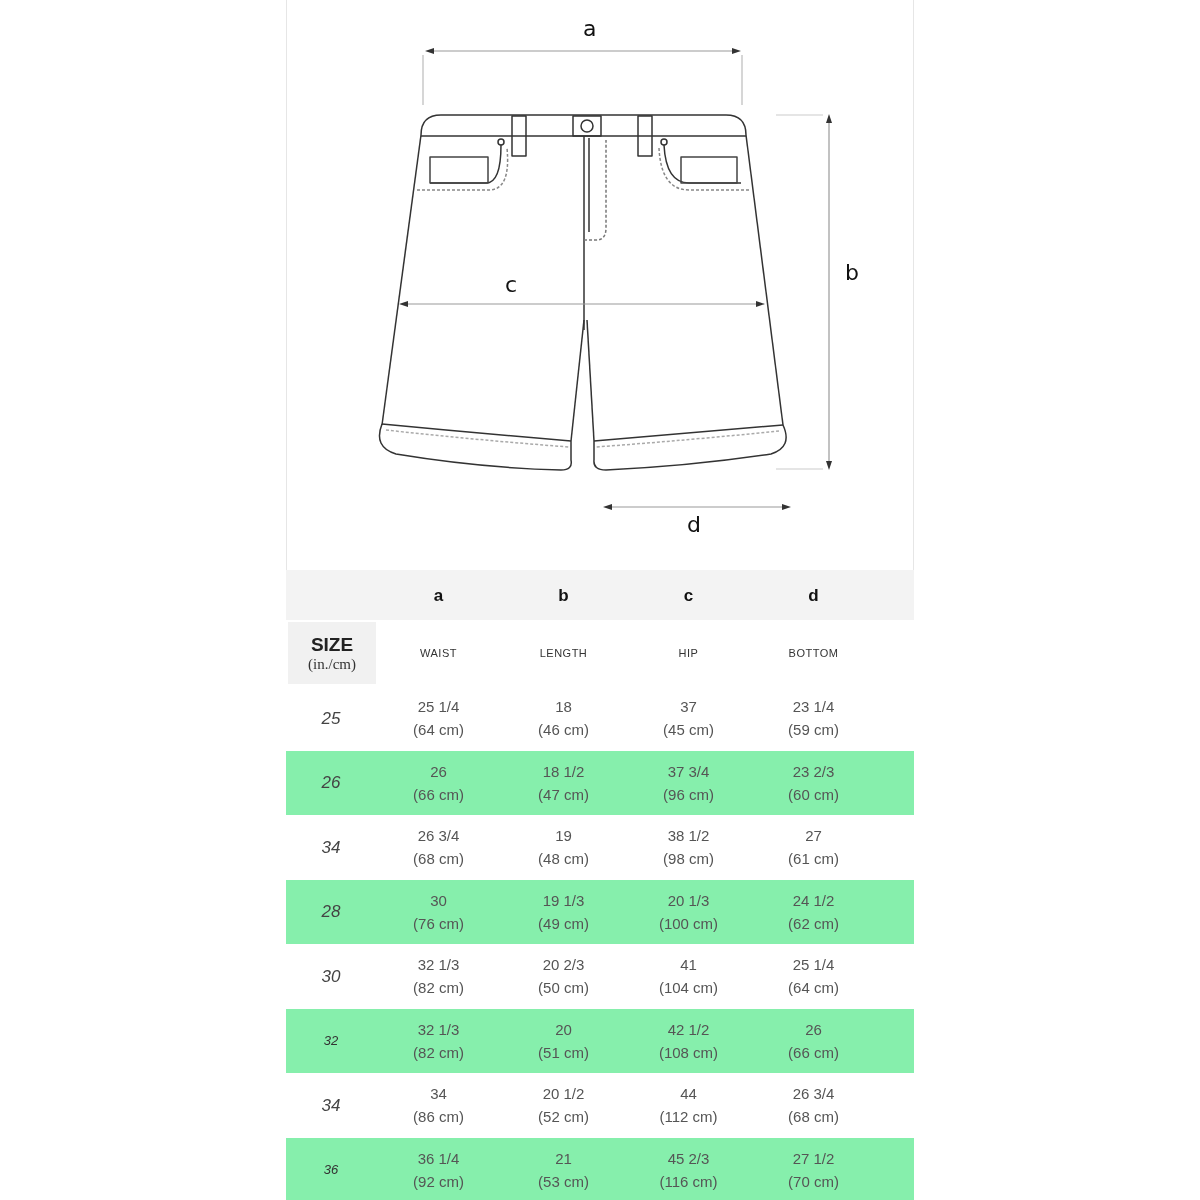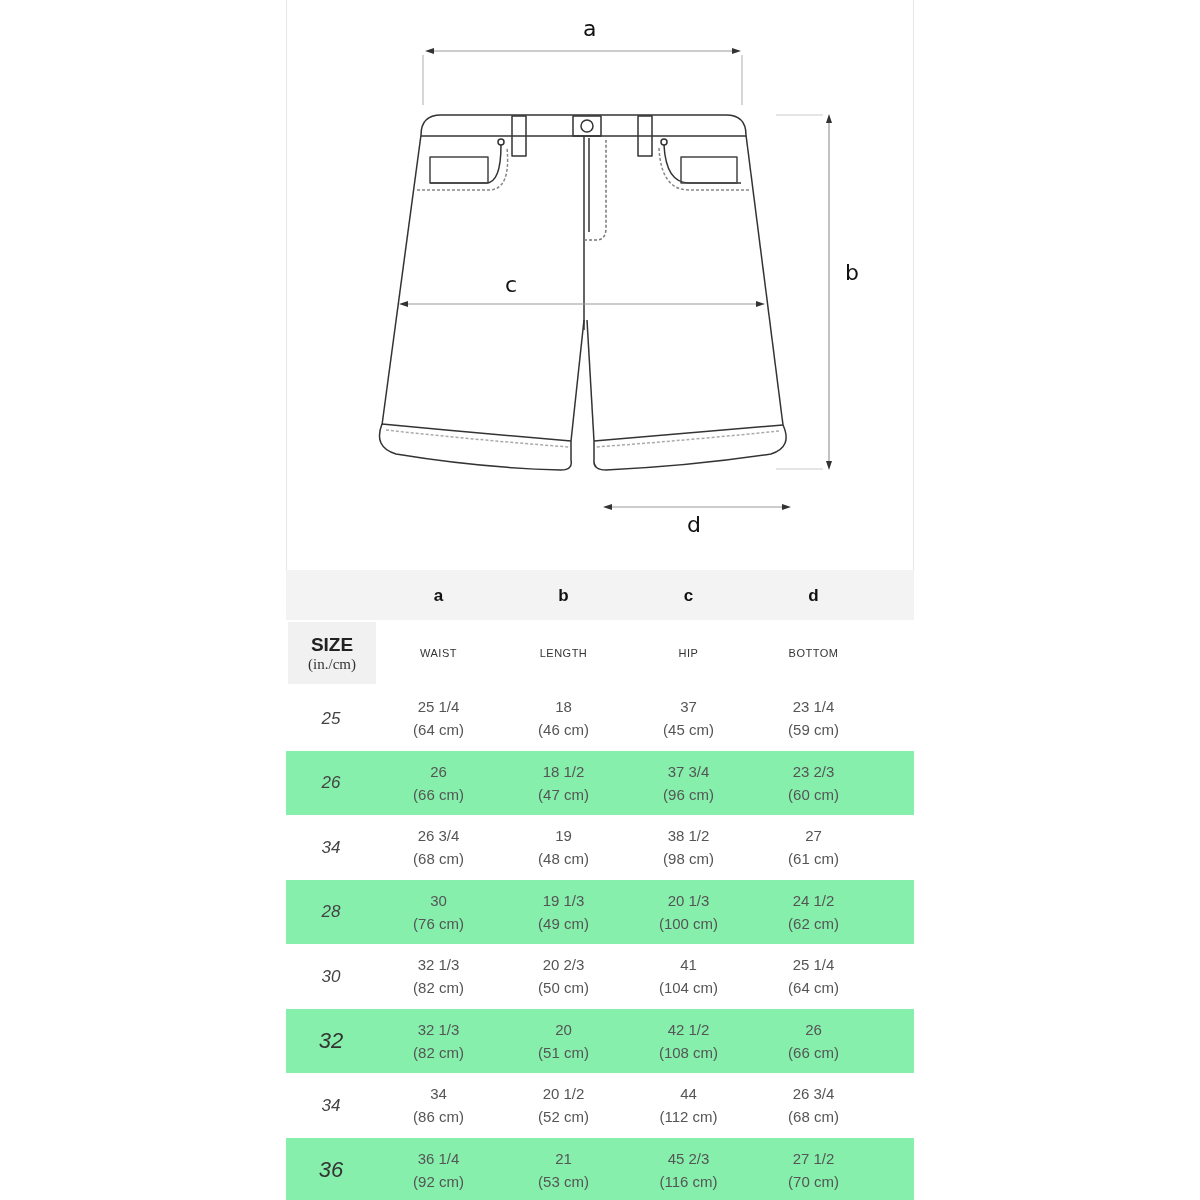--- a/index.html
+++ b/index.html
@@ -8,21 +8,21 @@
   .diagram { position:absolute; left:0; top:0; width:628px; height:570px; border-left:1px solid #e6e6e6; border-right:1px solid #e6e6e6; box-sizing:border-box; background:#fff; }
   .diagram svg { position:absolute; left:-286px; top:0; }
   .dimlabel { position:absolute; font-size:22px; color:#111; font-family:"DejaVu Sans", sans-serif; }
   .table { position:absolute; left:0; top:570px; width:628px; }
   .row { position:relative; display:flex; height:64.5px; align-items:center; }
   .row.shade { background:#86efac; }
   .hdr-letters { height:50px; background:#f3f3f3; }
   .hdr-names { height:66px; }
   .cell { width:125px; text-align:center; color:#555; font-size:15px; line-height:23px; }
   .cell.size { width:90px; font-size:17px; color:#444;font-style:italic; }
-  .cell.size.big { font-size:22px; color:#333; }
+  .cell.size.big { font-size:13px; color:#333; }
   .letter { font-weight:bold; font-size:17px; color:#111; }
   .colname { font-size:11px; color:#333; letter-spacing:0.5px; }
   .sizebox { width:88px; height:62px; background:#f1f1f1; display:flex; flex-direction:column; justify-content:center; align-items:center; margin-left:2px; }
   .sizebox .t1 { font-weight:bold; font-size:19px; color:#222; }
   .sizebox .t2 { font-size:15px; color:#333;font-family:Liberation Serif, serif; }
   .spacer { width:90px; }
 </style>
 </head>
 <body>
 

